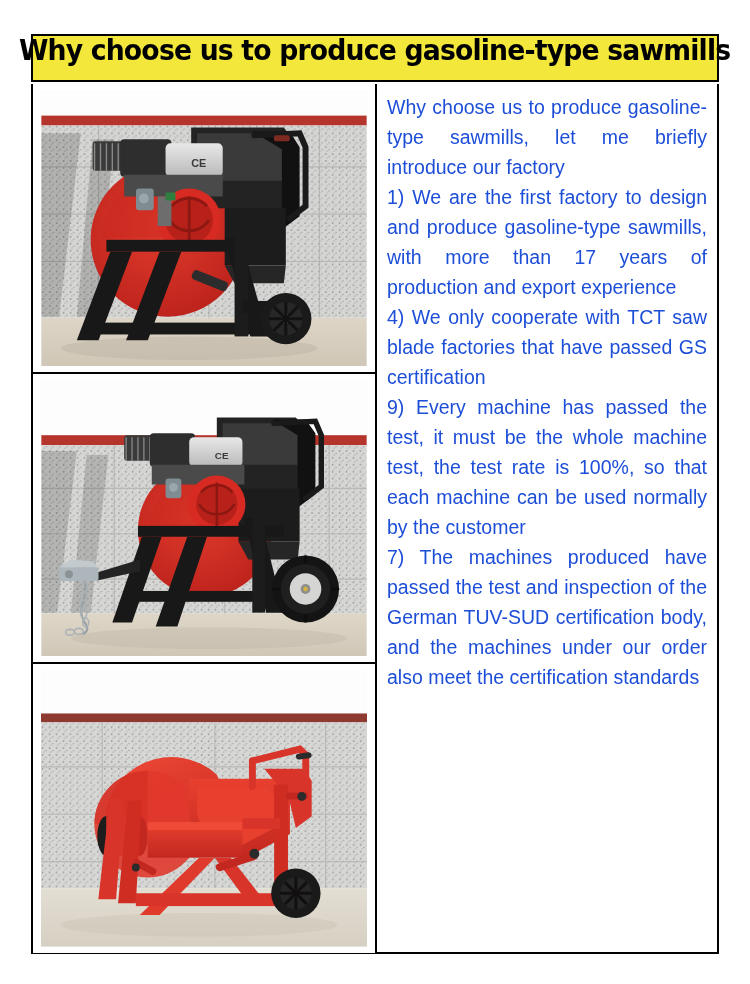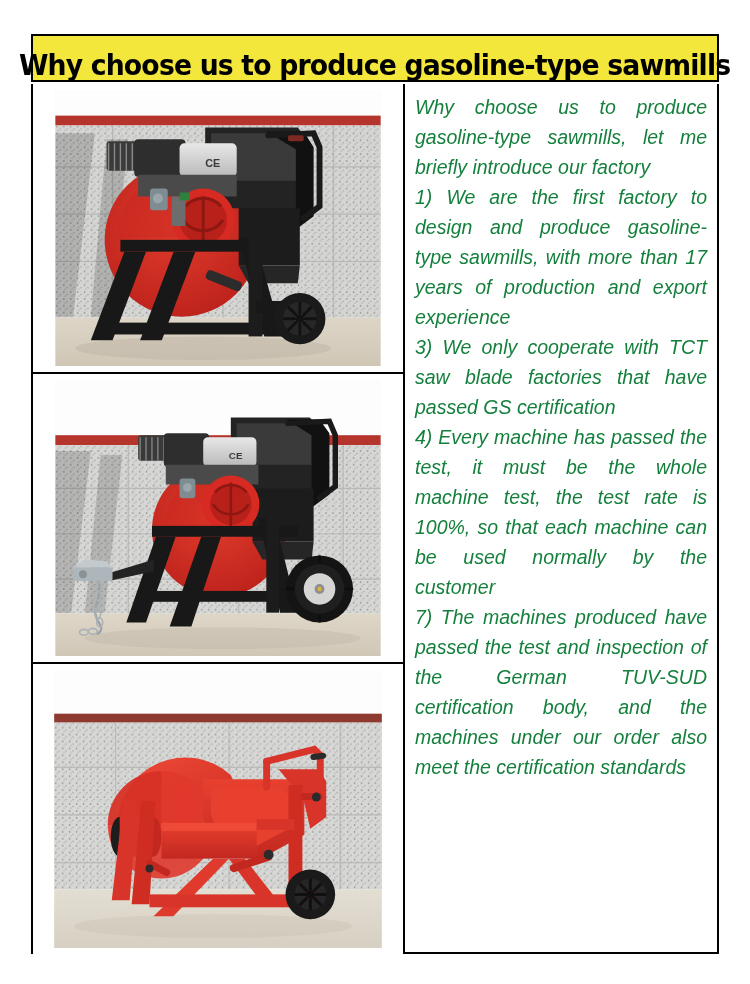--- a/index.html
+++ b/index.html
@@ -22,21 +22,21 @@
   
   #title-banner {
     position: absolute;
     left: 31px;
     top: 34px;
     width: 688px;
     height: 48px;
     background: #f2e73a;
     border: 2px solid #000000;
     display: flex;
-    align-items: flex-end;
+    align-items: flex-start;
     justify-content: center;
   }
   #title-text {
     font-family: "DejaVu Sans", sans-serif;
     font-weight: bold;
     font-size: 29px;
     line-height: 29px;
     color: #000000;
     letter-spacing: -0.9px;
     transform: scaleX(0.92);
@@ -50,21 +50,21 @@
     left: 31px;
     top: 84px;
     width: 688px;
     height: 870px;
     border: 2px solid #000000;
     border-top: none;
     display: flex;
     background: #ffffff;
   }
   #image-column {
-    width: 372px;
+    width: 344px;
     border-right: 2px solid #000000;
     display: flex;
     flex-direction: column;
     background: #ffffff;
   }
   .image-cell {
     height: 290px;
     border-bottom: 2px solid #000000;
     display: flex;
     align-items: center;
@@ -78,26 +78,25 @@
   
   #text-column {
     flex: 1;
     padding: 8px 10px 6px 10px;
     background: #ffffff;
   }
   .para {
     font-family: "Liberation Sans", sans-serif;
     font-size: 19.5px;
     line-height: 30px;
-    color: #15803d;
+    color: #1d4ed8;
     text-align: justify;
     text-justify: inter-word;
     margin: 0;
     hyphens: manual;
-    font-style: italic;
   }
   .para:last-child { text-align: justify; }
 </style>
 </head>
 <body>
 
 <div id="page">
 
   <div id="title-banner">
     <div id="title-text">Why choose us to produce gasoline-type sawmills</div>
@@ -402,19 +401,19 @@
               <line x1="247" y1="237" x2="269" y2="215"></line>
           </g>
         </svg>
       </div>
 
     </div>
 
     <div id="text-column">
       <p class="para">Why choose us to produce gasoline-type sawmills, let me briefly introduce our factory</p>
       <p class="para">1) We are the first factory to design and produce gasoline-type sawmills, with more than 17 years of production and export experience</p>
-      <p class="para">3) We only cooperate with TCT saw blade factories that have passed GS certification</p>
-      <p class="para">4) Every machine has passed the test, it must be the whole machine test, the test rate is 100%, so that each machine can be used normally by the customer</p>
+      <p class="para">4) We only cooperate with TCT saw blade factories that have passed GS certification</p>
+      <p class="para">9) Every machine has passed the test, it must be the whole machine test, the test rate is 100%, so that each machine can be used normally by the customer</p>
       <p class="para">7) The machines produced have passed the test and inspection of the German TUV-SUD certification body, and the machines under our order also meet the certification standards</p>
     </div>
 
   </div>
 </div>
 
 </body></html>

